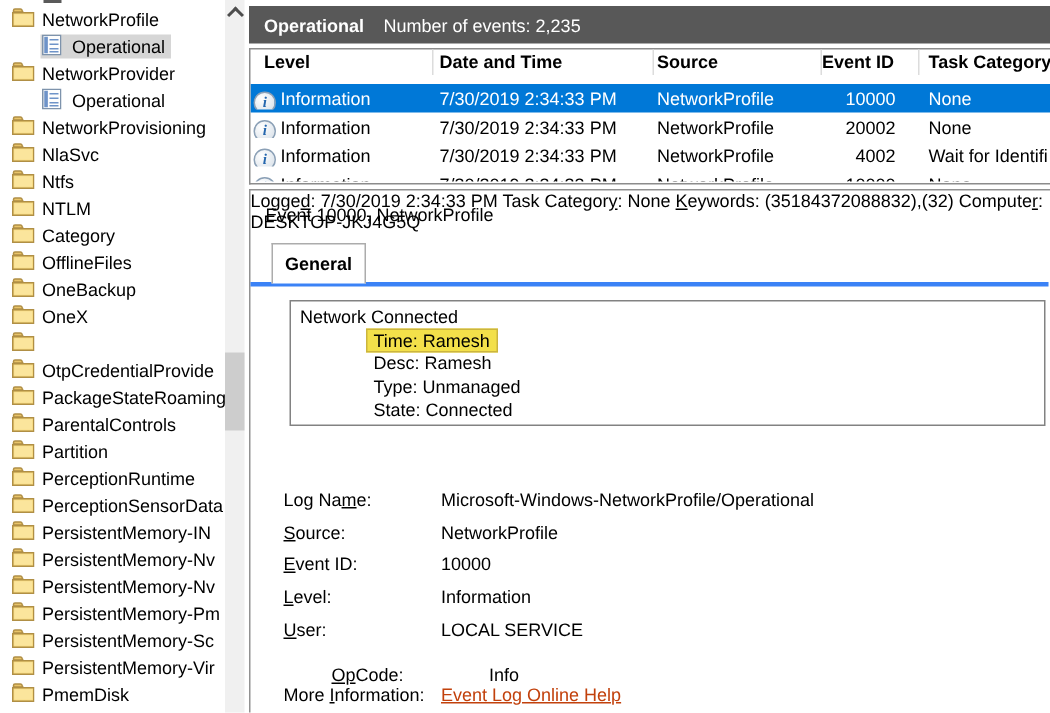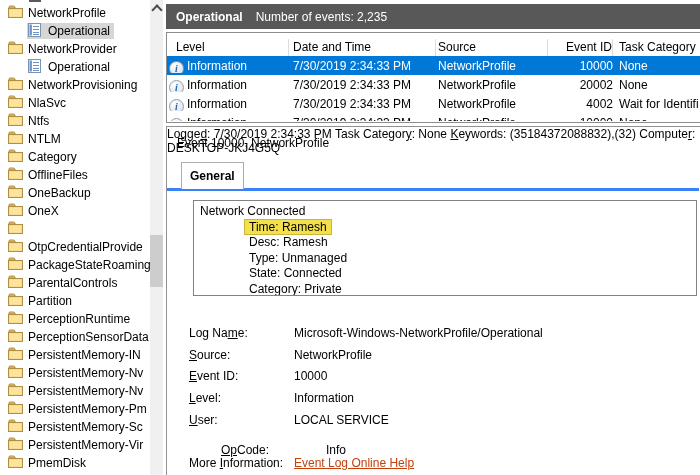--- a/index.html
+++ b/index.html
@@ -32,49 +32,49 @@
   .main{position:absolute;left:166px;top:0;width:534px;height:475px;}
 
   .log-titlebar{position:absolute;left:0;top:4px;width:534px;height:25px;background:#585858;
                 color:#fff;display:flex;align-items:center;padding-left:10px;box-sizing:border-box;}
   .log-titlebar .t{font-weight:bold;}
   .log-titlebar .c{margin-left:13px;}
 
   
   .event-table{position:absolute;left:0;top:32px;width:534px;height:91px;box-sizing:border-box;
                border:1px solid #8c8c8c;border-right:none;background:#fff;}
-  .thead{display:flex;height:23px;align-items:flex-end;box-sizing:border-box;}
+  .thead{display:flex;height:23px;align-items:flex-start;box-sizing:border-box;font-weight:bold;}
   .hcell{box-sizing:border-box;height:17px;line-height:17px;white-space:nowrap;overflow:hidden;}
   .hsep{border-right:1px solid #dcdcdc;}
   .rows{height:65px;overflow:hidden;}
   .trow{height:19px;display:flex;align-items:center;}
   .trow.sel{background:#0078d7;color:#fff;}
   .c-level{width:122px;position:relative;padding-left:20px;}
   .c-date{width:147px;padding-left:4px;}
   .c-source{width:112px;padding-left:2px;}
-  .c-eid{width:65px;text-align:right;}
+  .c-eid{width:65px;text-align:right;padding-right:16px;}
   .c-task{flex:1;padding-left:6px;}
   .c-level,.c-date,.c-source,.c-eid,.c-task{box-sizing:border-box;white-space:nowrap;overflow:hidden;}
   .info-ic{position:absolute;left:2px;top:2px;width:13px;height:13px;border-radius:50%;
            background:radial-gradient(circle at 35% 30%,#ffffff,#d4dde6);border:1px solid #8ba0b6;
            color:#2667ae;display:flex;align-items:center;justify-content:center;
            font:italic bold 10px "Liberation Serif",serif;}
   .info-ic::before{content:"i";}
 
   
   .event-pane{position:absolute;left:0;top:126px;width:534px;height:349px;box-sizing:border-box;
               border-top:1px solid #919191;border-left:1px solid #919191;background:#fff;}
   .pane-title{position:absolute;left:10px;top:9px;white-space:nowrap;}
   .tabstrip{position:absolute;left:0;top:35px;width:532px;height:26px;border-bottom:3px solid #3b82f6;font-weight:bold;}
   .tab{position:absolute;box-sizing:border-box;display:flex;align-items:center;justify-content:center;
        border:1px solid #acacac;background:#f2f2f2;padding:0 8px;cursor:default;}
   .tab.active{left:14px;top:0;height:27px;background:#fff;border-bottom:none;z-index:2;}
   .tab.inactive{left:70px;top:4px;height:22px;margin-top:40px;}
 
-  .desc-box{position:absolute;left:26px;top:73px;width:504px;height:96px;box-sizing:border-box;
+  .desc-box{position:absolute;left:26px;top:73px;width:504px;height:84px;box-sizing:border-box;
             border:1px solid #828282;background:#fff;padding:3px 6px;overflow:hidden;}
   .desc-line{line-height:15.5px;white-space:nowrap;}
   .desc-line.ind{margin-left:49px;}
   .desc-line.hl .dtxt{background:#f3e04a;border:1px solid #cbb53e;padding:0 4px;margin-left:-5px;}
 
   .dl,.dv{position:absolute;white-space:nowrap;}
   .dl{left:22px;} .dv{left:127px;}
   .dl2{left:279px;} .dv2{left:374px;}
   .r0{top:199px;} .r1{top:221px;} .r2{top:242px;} .r3{top:264px;} .r4{top:286px;}
   .r5{top:316px;margin-left:32px;} .r6{top:329px;}

